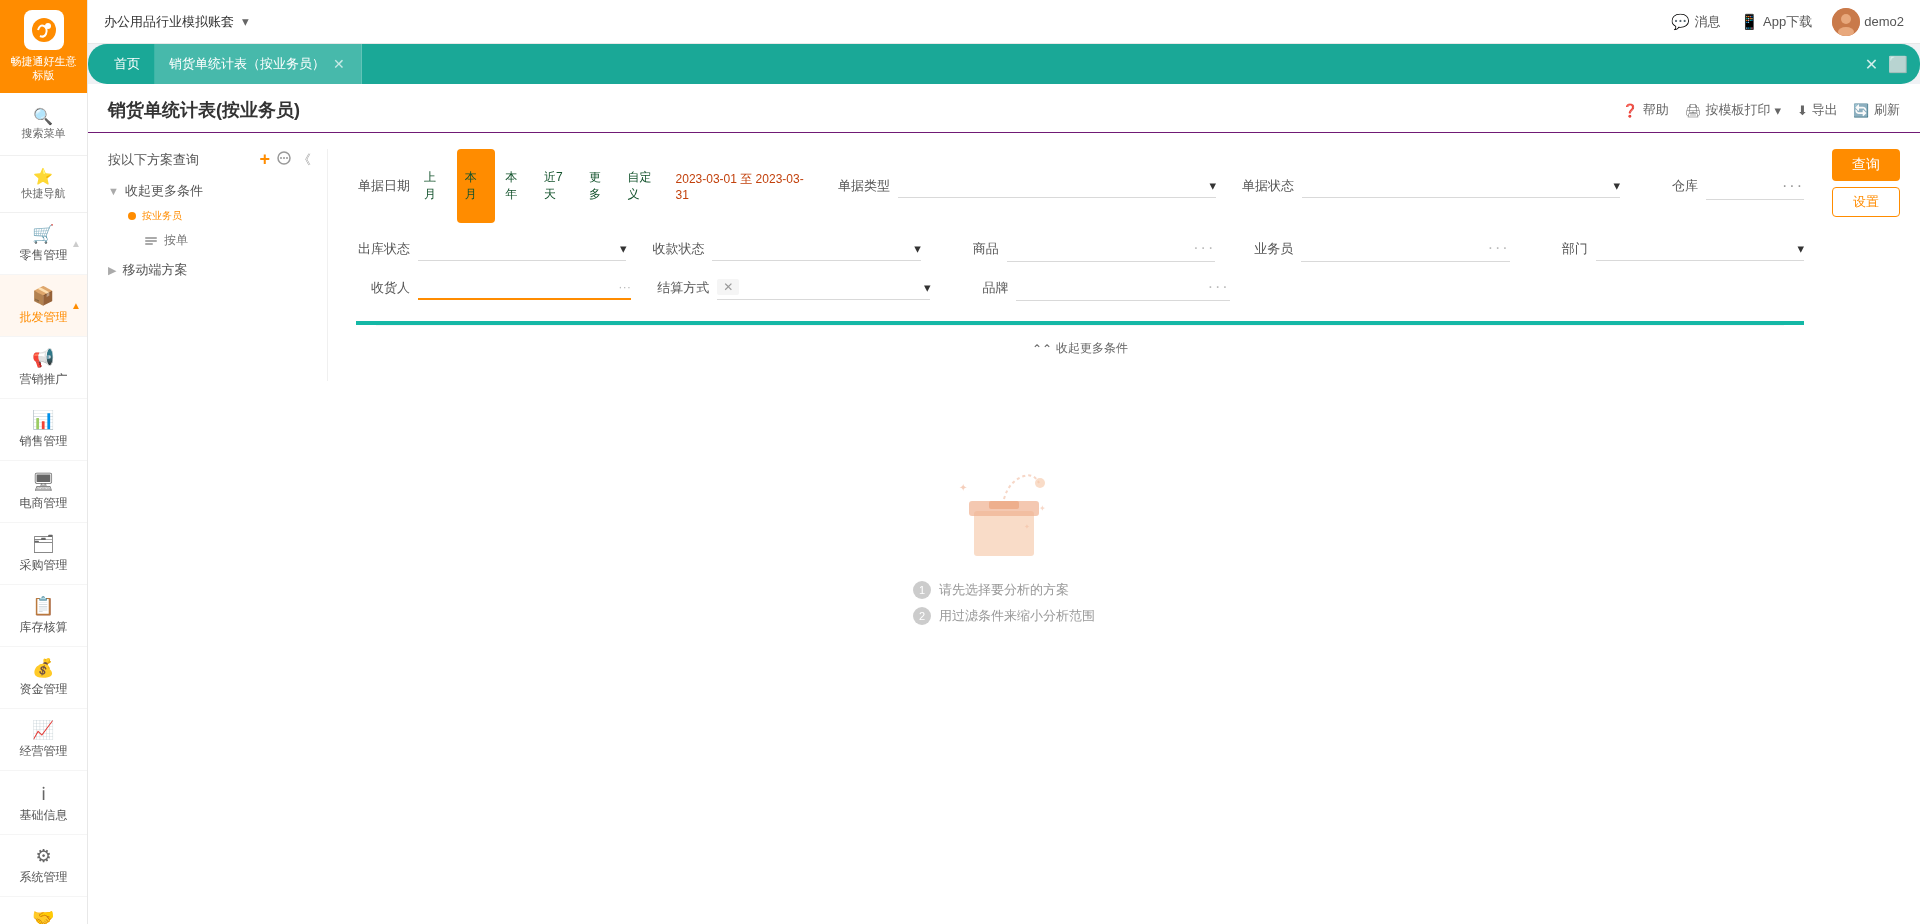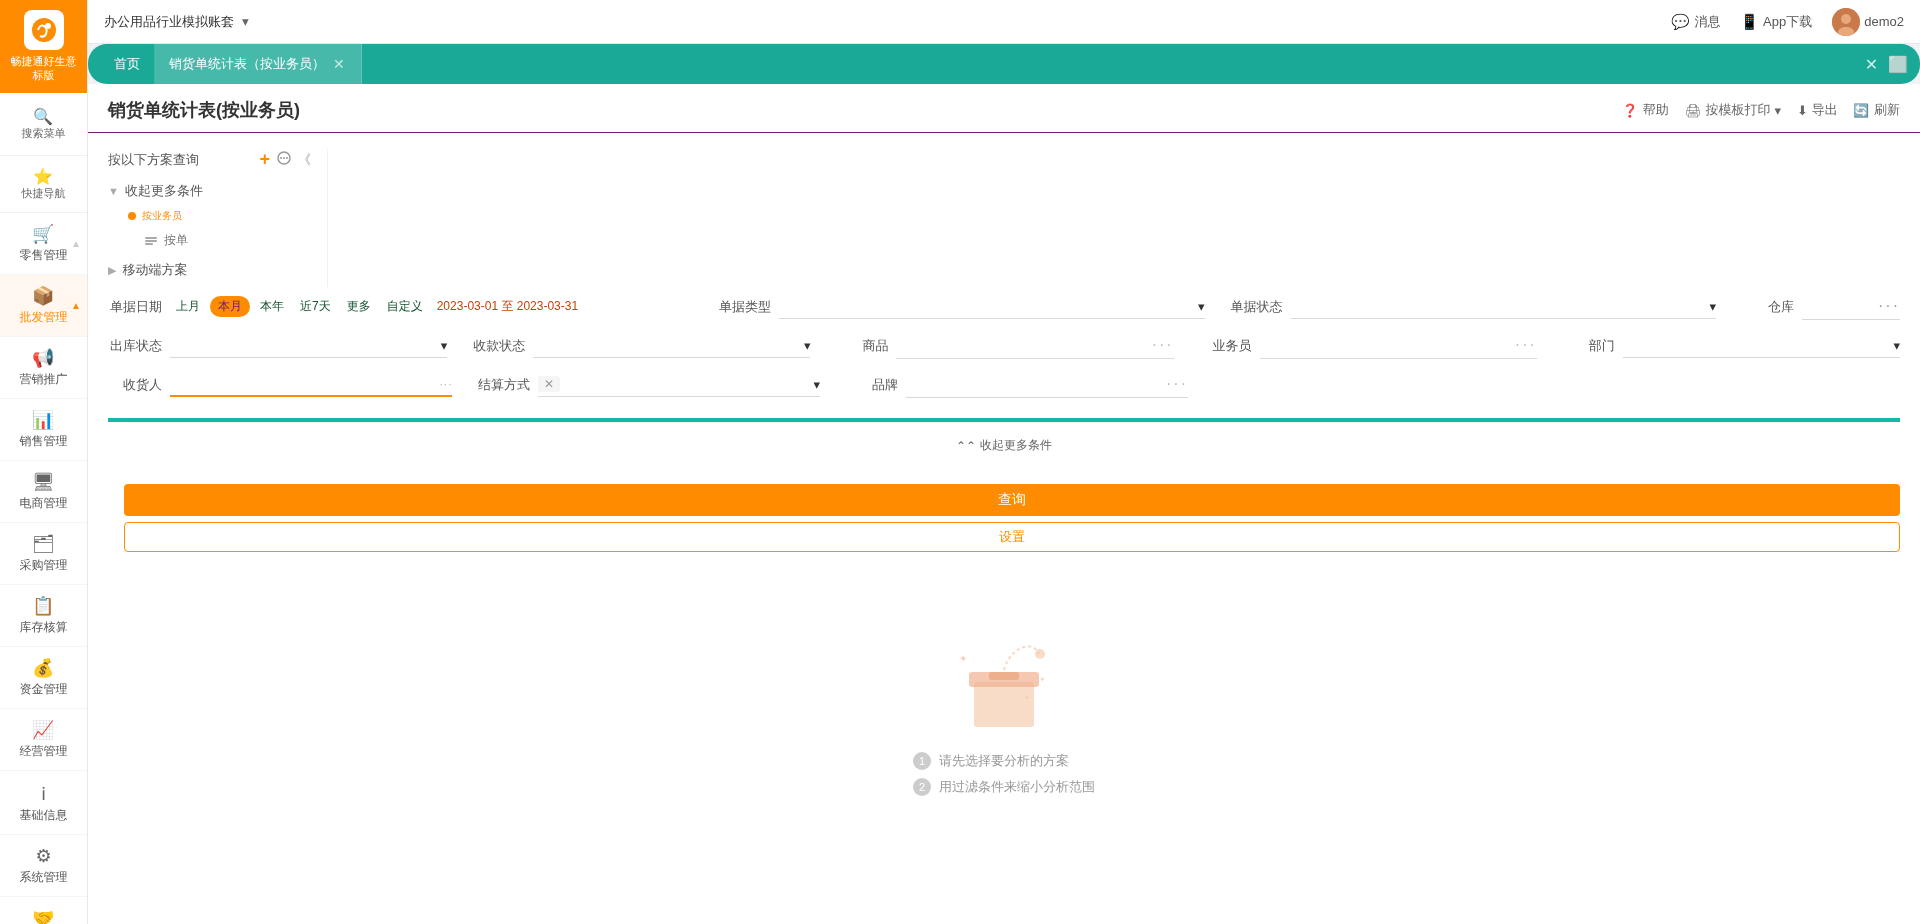--- a/index.html
+++ b/index.html
@@ -48,21 +48,21 @@
     
     .page-content { flex: 1; overflow-y: auto; background: #fff; }
 
     
     .page-header { display: flex; align-items: center; justify-content: space-between; padding: 14px 20px 10px; background: #fff; border-bottom: 1px solid #701a75; }
     .page-title { font-size: 18px; font-weight: 600; color: #333; }
     .page-header-actions { display: flex; align-items: center; gap: 16px; }
     .header-action-btn { display: flex; align-items: center; gap: 4px; cursor: pointer; color: #666; font-size: 13px; background: none; border: none; }
 
     
-    .filter-area { background: #fff; padding: 16px 20px 0; display: flex; gap: 6px; flex-direction: column; }
+    .filter-area { background: #fff; padding: 16px 20px 0; display: flex; gap: 12px; }
 
     
     .scheme-panel { width: 220px; flex-shrink: 0; border-right: 1px solid #f0f0f0; padding-right: 16px; margin-right: 16px; }
     .scheme-panel-header { display: flex; align-items: center; justify-content: space-between; margin-bottom: 8px; }
     .scheme-panel-title { font-size: 13px; color: #555; }
     .scheme-panel-actions { display: flex; gap: 6px; }
     .scheme-action-btn { background: none; border: none; cursor: pointer; color: #999; font-size: 14px; }
 
     .scheme-group { margin-bottom: 4px; }
     .scheme-group-header { display: flex; align-items: center; gap: 6px; padding: 4px 0; cursor: pointer; font-size: 13px; color: #555; }
@@ -71,21 +71,21 @@
     .scheme-item.active .scheme-dot { background: #ff8c00; }
     .scheme-dot { width: 8px; height: 8px; border-radius: 50%; background: #ff8c00; flex-shrink: 0; }
     .scheme-sub-item { display: flex; align-items: center; gap: 6px; padding: 4px 0 4px 36px; cursor: pointer; font-size: 12px; color: #777; }
     .filter-row { display: flex; align-items: center; gap: 0; margin-bottom: 12px; }
     .filter-field { display: flex; align-items: center; flex: 1; min-width: 0; }
     .filter-label { font-size: 13px; color: #555; white-space: nowrap; margin-right: 8px; min-width: 54px; text-align: right; }
 
     .date-filter { display: flex; align-items: center; flex: 1; }
     .date-tabs { display: flex; gap: 4px; align-items: center; }
     .date-tab { padding: 2px 6px; font-size: 12px; cursor: pointer; color: #14532d; border-radius: 2px; }
-    .date-tab.active { background: #ff8c00; color: #701a75; border-radius: 16px; padding: 2px 8px; }
+    .date-tab.active { background: #ff8c00; color: #14532d; border-radius: 4px; padding: 20px 8px; }
     .date-range { font-size: 12px; color: #c2410c; margin-left: 8px; }
 
     .filter-control-select { flex: 1; border: none; border-bottom: 1px solid #d9d9d9; padding: 4px 0; display: flex; align-items: center; justify-content: space-between; cursor: pointer; }
     .filter-control-dots { flex: 1; border: none; border-bottom: 1px solid #d9d9d9; padding: 4px 0; display: flex; align-items: center; justify-content: flex-end; cursor: pointer; color: #999; font-size: 16px; letter-spacing: 2px; }
 
     .filter-tag { display: flex; align-items: center; gap: 4px; background: #f5f5f5; border-radius: 2px; padding: 1px 6px; font-size: 12px; color: #555; }
     .filter-tag-close { cursor: pointer; color: #999; font-size: 12px; background: none; border: none; }
 
     .collapse-more-btn { display: flex; align-items: center; gap: 4px; margin: 4px auto 10px; padding: 6px 16px; background: none; border: none; cursor: pointer; color: #666; font-size: 12px; }
 

